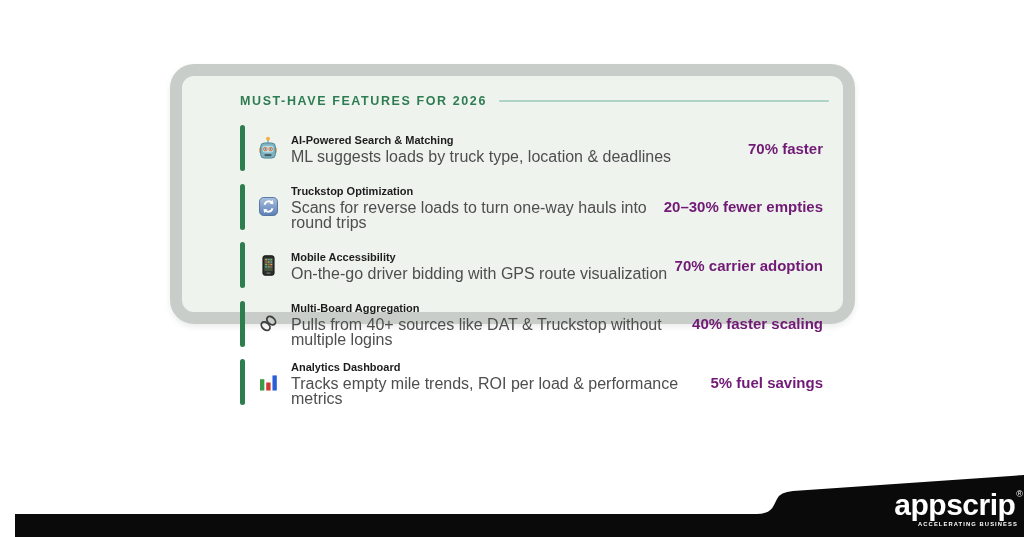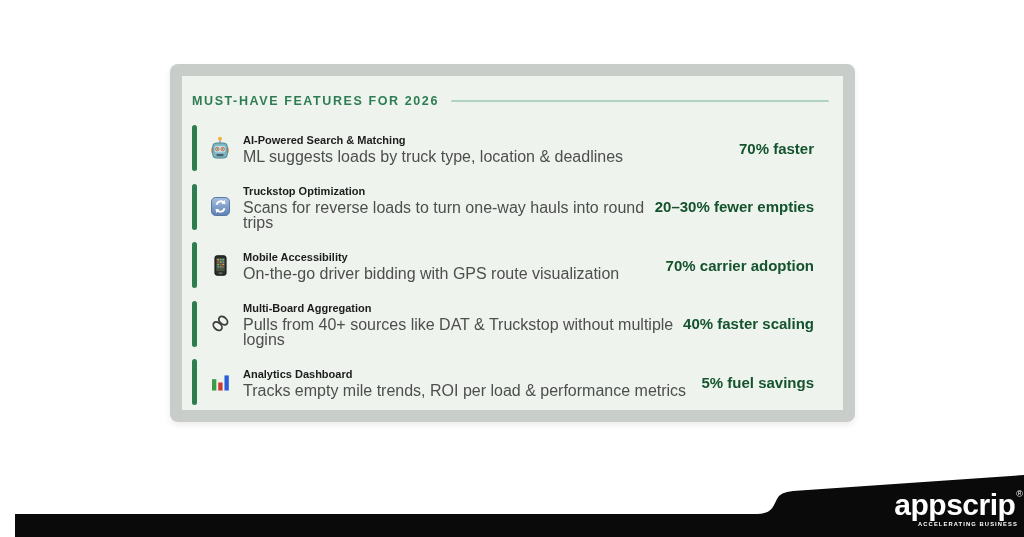--- a/index.html
+++ b/index.html
@@ -5,25 +5,26 @@
   html,body{margin:0;padding:0;}
   body{
     width:1024px;height:537px;position:relative;overflow:hidden;
     background:#ffffff;
     font-family:"Liberation Sans", sans-serif;
   }
 
   
   .card{
     position:absolute;left:170px;top:64px;
-    width:685px;height:358px;box-sizing:border-box;
+    width:685px;height:260px;box-sizing:border-box;
     background:#eef3ee;
     border:12px solid #c9cdc9;
-    border-radius:8px;
+    border-radius:24px;
     box-shadow:0 3px 6px rgba(0,0,0,0.08);
+    padding-left:48px;
   }
   .card-inner{
     box-sizing:border-box;width:100%;height:100%;
     padding:14px 14px 0 10px;
   }
 
   .card-header{
     display:flex;align-items:center;
     height:22px;margin-bottom:13px;
   }
@@ -49,22 +50,22 @@
     display:flex;align-items:center;justify-content:center;
   }
   .feature-texts{display:flex;flex-direction:column;justify-content:center;}
   .feature-title{
     font-size:11px;font-weight:bold;color:#1c1c1c;line-height:16px;
   }
   .feature-desc{
     font-size:16px;color:#4e4e4e;line-height:15px;margin-top:1px;
   }
   .feature-stat{
-    margin-left:auto;margin-right:15px;
-    font-size:15px;font-weight:bold;color:#14532d;white-space:nowrap;
+    margin-left:auto;margin-right:6px;
+    font-size:15px;font-weight:bold;color:#701a75;white-space:nowrap;
   }
 
   
   .footer-band{
     position:absolute;left:0;bottom:0;width:1024px;height:64px;padding-left:15px;
   }
   .footer-band svg{display:block;width:1024px;height:64px;}
   .footer-logo{
     position:absolute;right:16px;top:17px;
     text-align:right;color:#ffffff;line-height:1;

